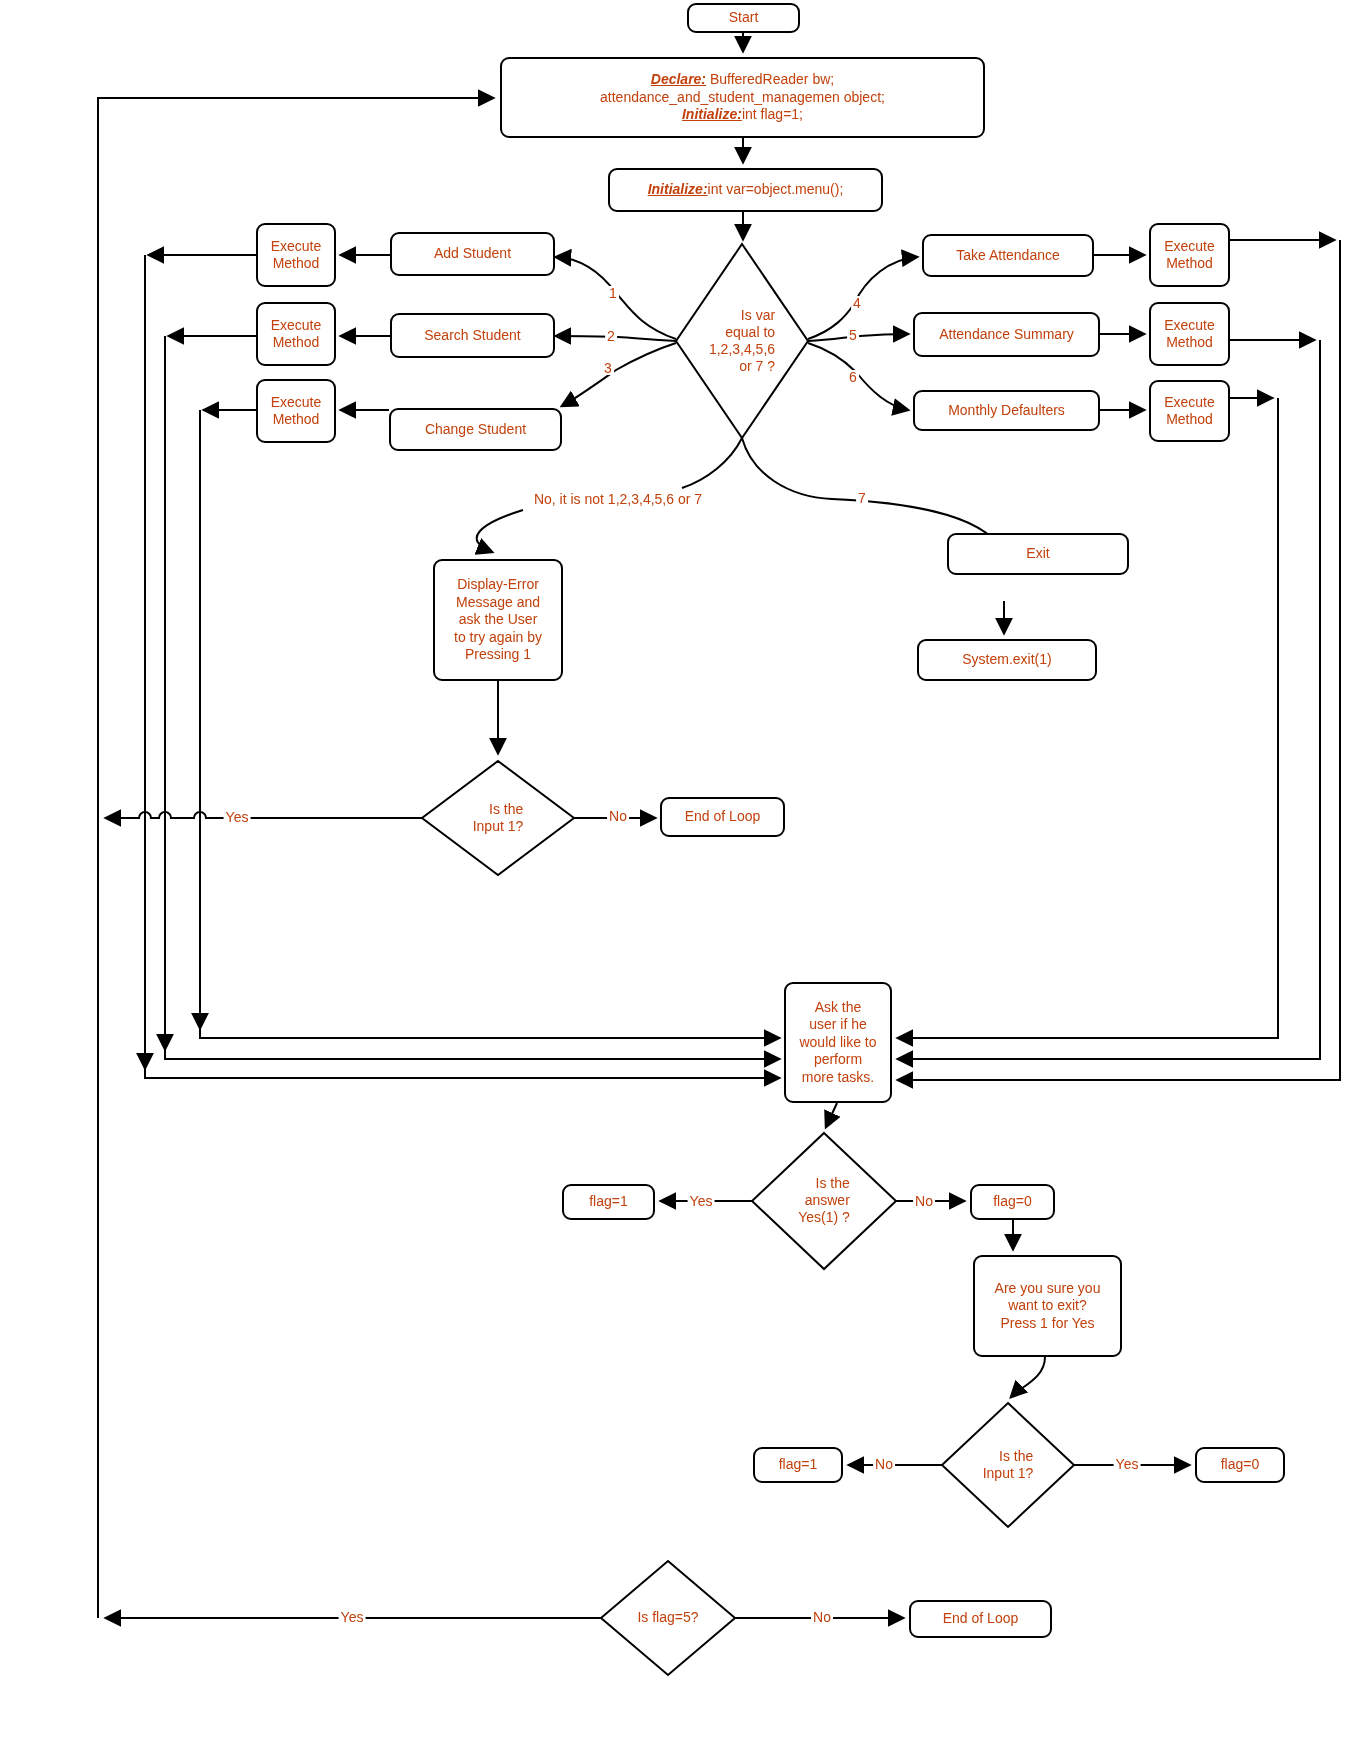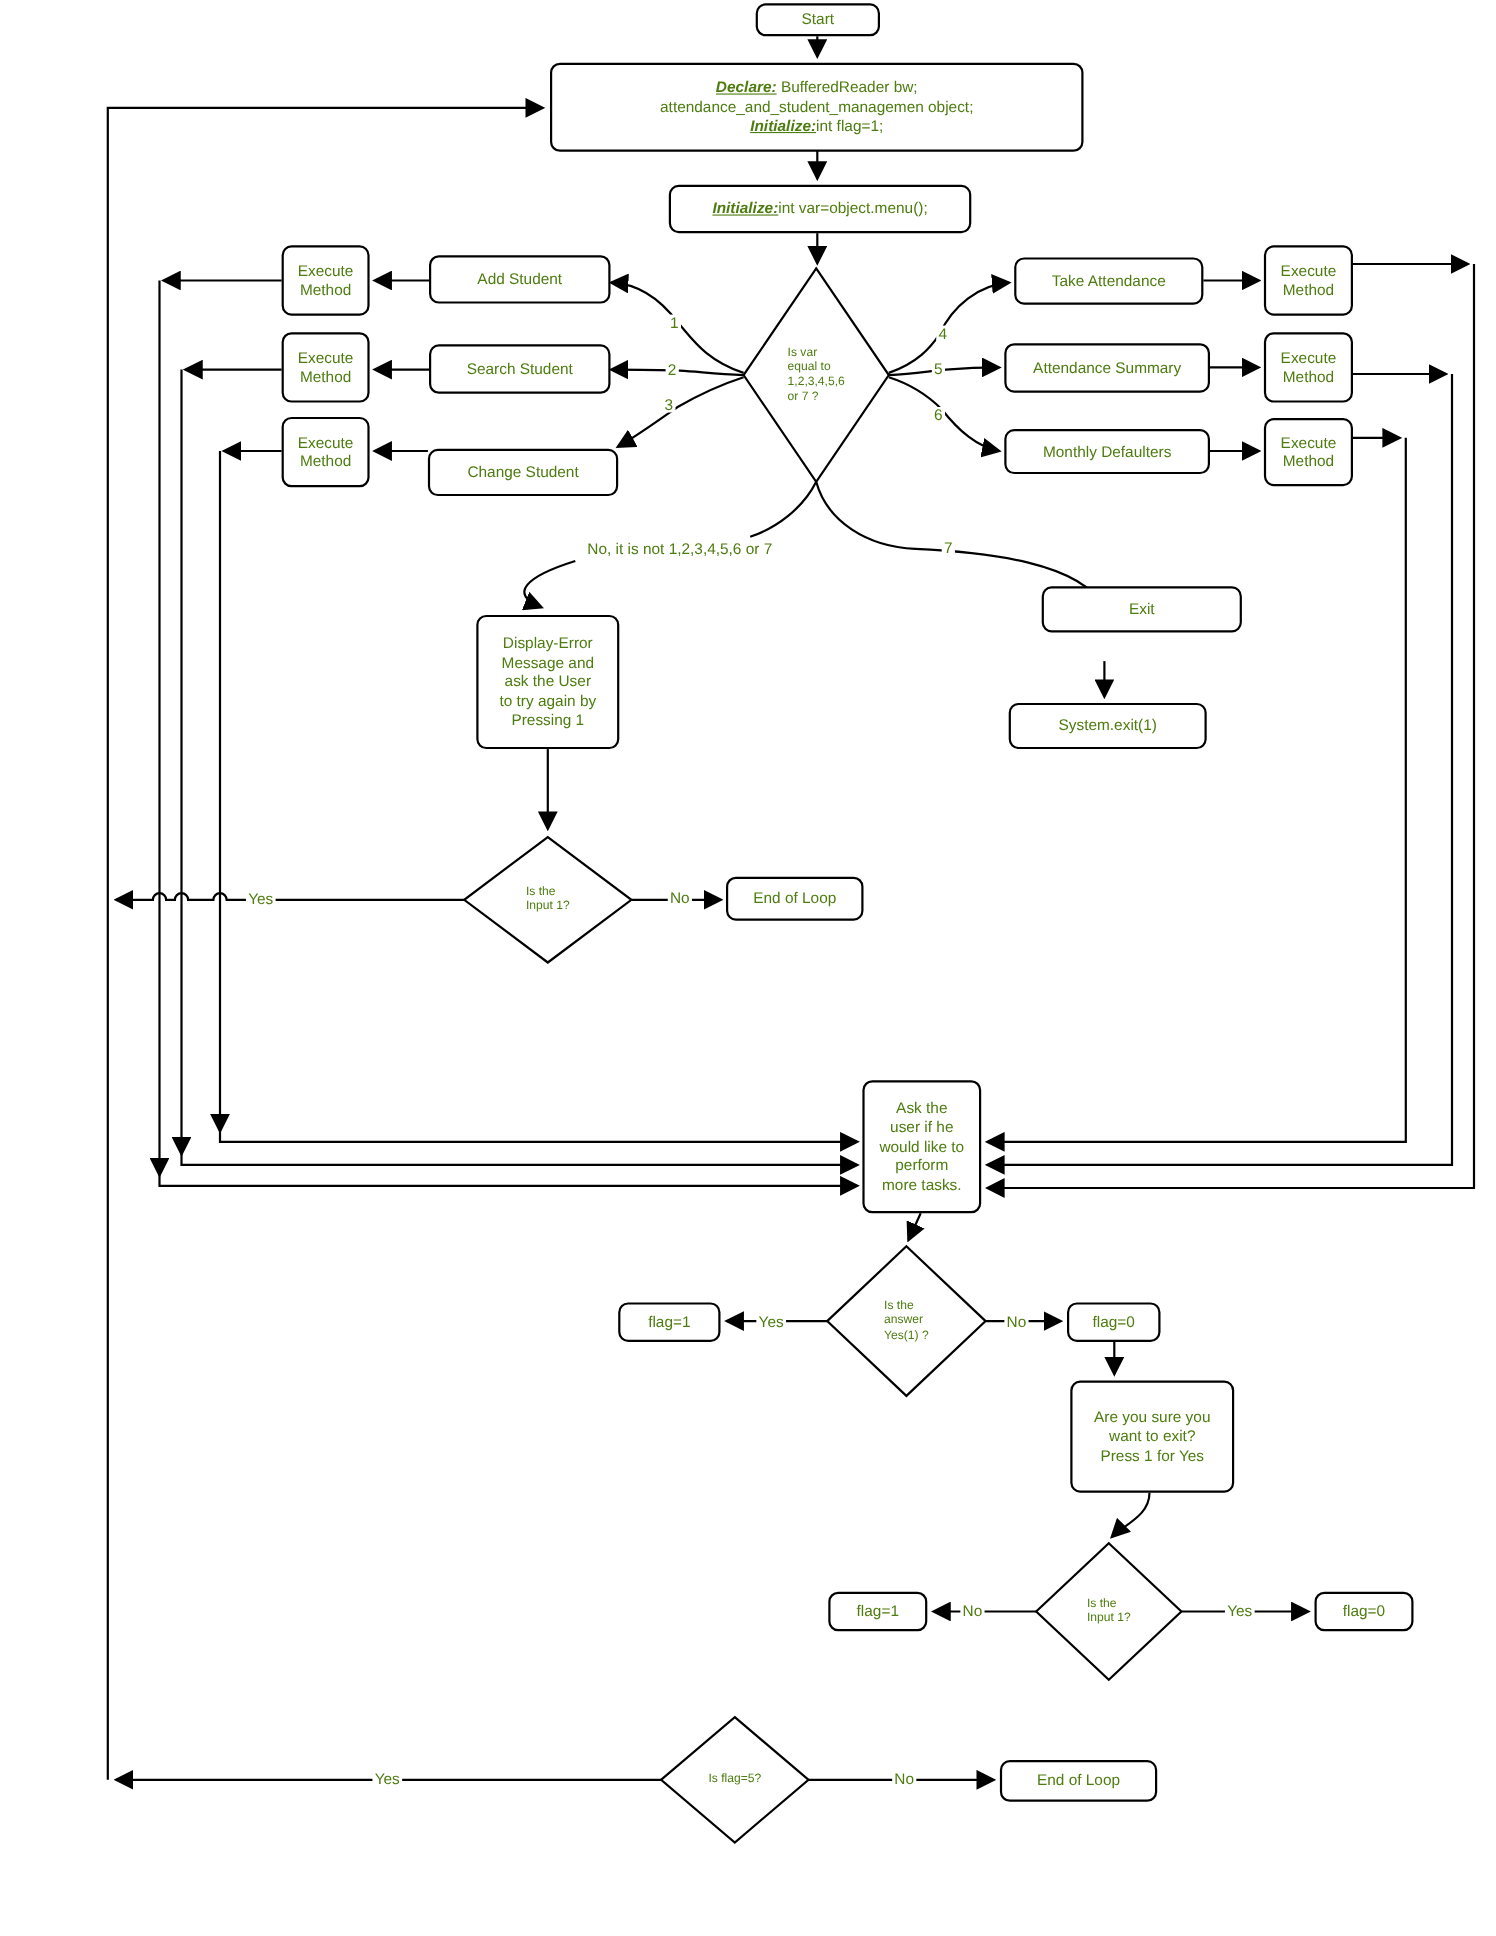--- a/index.html
+++ b/index.html
@@ -1,25 +1,25 @@
 <!DOCTYPE html>
 <html><head>
 <meta charset="utf-8">
 <style>
   html,body{margin:0;padding:0;background:#ffffff;}
   #canvas{position:relative;width:1103px;height:1760px;background:#fff;
-          font-family:"Liberation Sans", sans-serif;color:#4d7c0f;}
+          font-family:"Liberation Sans", sans-serif;color:#c2410c;}
   svg.layer{position:absolute;left:0;top:0;}
   svg.layer path, svg.layer polygon{stroke:#000;stroke-width:2;fill:none;}
   svg.layer polygon{fill:#fff;}
   .box{position:absolute;box-sizing:border-box;background:#fff;border:2px solid #000;
        border-radius:9px;display:flex;align-items:center;justify-content:center;
        text-align:center;font-size:14px;line-height:1.25;white-space:pre-line;padding:2px 4px;}
-  .dtext{position:absolute;transform:translate(-50%,-50%);text-align:left;
-         font-size:11px;line-height:1.22;white-space:pre-line;}
+  .dtext{position:absolute;transform:translate(-50%,-50%);text-align:right;
+         font-size:14px;line-height:1.22;white-space:pre-line;}
   .lbl{position:absolute;transform:translate(-50%,-50%);font-size:14px;line-height:1;
        background:#fff;padding:0 2px;white-space:nowrap;}
   .freetext{position:absolute;transform:translate(-50%,-50%);font-size:14px;white-space:nowrap;}
   .ku{font-weight:bold;text-decoration:underline;font-style:italic;}
   .bl{width:100%;}
 </style>
 </head>
 <body>
 
 <div id="canvas">

